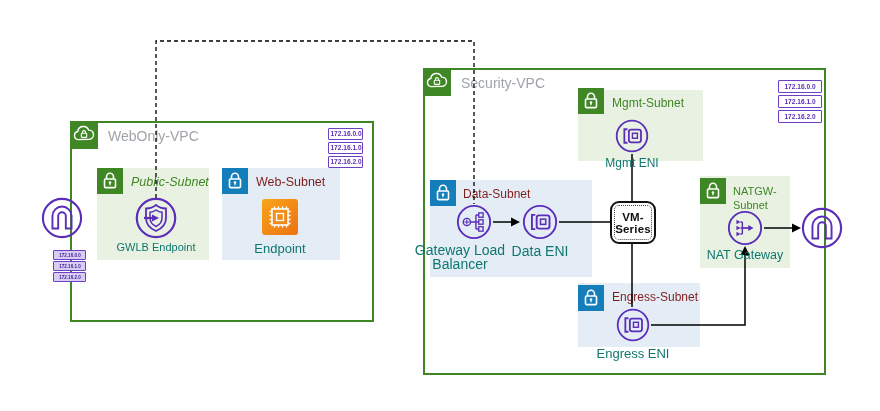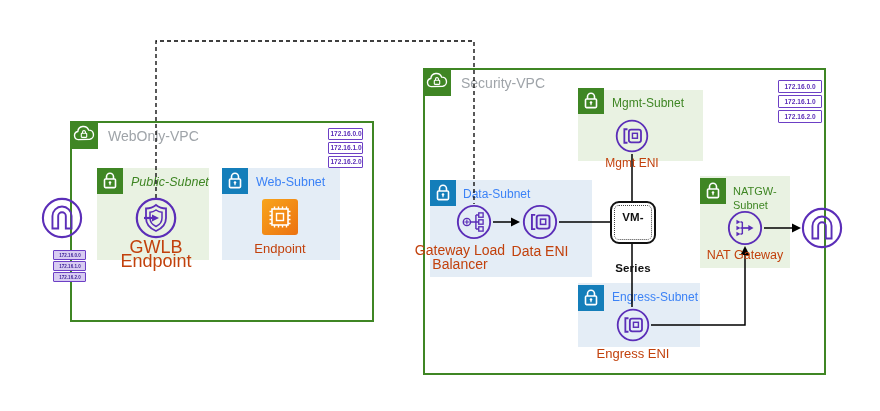--- a/index.html
+++ b/index.html
@@ -9,38 +9,38 @@
   .vpc-badge{position:absolute;width:28px;height:28px;background:#3F8624;z-index:2;}
   .vpc-title{position:absolute;font-size:14px;color:#9FA4A9;white-space:nowrap;z-index:1;}
   .subnet{position:absolute;z-index:1;}
   .bg-green{background:#E9F2E2;}
   .bg-blue{background:#E4EDF6;}
   .lock-badge{position:absolute;width:26px;height:26px;z-index:2;}
   .lk-green{background:#3F8624;}
   .lk-blue{background:#147EBA;}
   .subnet-title{position:absolute;font-size:12.5px;white-space:nowrap;z-index:2;line-height:14px;}
   .t-green{color:#3F8624;}
-  .t-blue{color:#3b82f6;}
+  .t-blue{color:#7f1d1d;}
   .node{position:absolute;z-index:3;}
-  .node-label{position:absolute;text-align:center;color:#c2410c;z-index:3;line-height:14px;}
+  .node-label{position:absolute;text-align:center;color:#0f766e;z-index:3;line-height:14px;}
   .cidr-stack{position:absolute;display:flex;flex-direction:column;gap:2px;z-index:4;}
   .cidr{position:relative;border:1px solid #6C3FC5;background:#fff;border-radius:1px;}
   .cidr-lg{width:42px;height:11px;}
   .cidr-sm{width:33px;height:10px;}
   .cidr span{position:absolute;left:50%;top:50%;transform:translate(-50%,-50%) scale(0.66);
              font-size:10px;font-weight:bold;color:#5B2EB8;white-space:nowrap;}
   .rt-badge{position:relative;width:31px;height:7.5px;background:#D8CCF2;border:1px solid #6C3FC5;border-radius:1px;}
   .rt-badge span{position:absolute;left:50%;top:50%;transform:translate(-50%,-50%) scale(0.45);
              font-size:10px;font-weight:bold;color:#3A1D96;white-space:nowrap;}
   #connectors{position:absolute;left:0;top:0;z-index:2;pointer-events:none;}
   #vm-box{position:absolute;left:610px;top:201px;width:46px;height:43px;background:#fff;
           border:2px solid #111;border-radius:9px;z-index:3;box-sizing:border-box;}
   #vm-inner{position:absolute;left:2px;top:2px;right:2px;bottom:2px;border:1.2px dotted #444;
             border-radius:5px;display:flex;flex-direction:column;align-items:center;justify-content:center;}
-  #vm-inner div{font-weight:bold;font-size:11.5px;line-height:12px;letter-spacing:0.2px;color:#111;margin-top:39px;}
+  #vm-inner div{font-weight:bold;font-size:11.5px;line-height:12px;letter-spacing:0.2px;color:#111;}
 </style>
 </head>
 <body>
 
 <div id="canvas">
 
   <div class="vpc" style="left:70px;top:121px;width:300px;height:197px;"></div>
   <div class="vpc-badge" style="left:70px;top:121px;">
     <svg width="28" height="28" viewBox="0 0 28 28">
       <path d="M8.2,18.6 a4.1,4.1 0 0 1 -0.4,-8.1 a5.6,5.6 0 0 1 10.8,-1.4 a4.6,4.6 0 0 1 1.2,9.1 Z" fill="none" stroke="#fff" stroke-width="1.4"></path>
@@ -73,21 +73,21 @@
   <div class="subnet-title t-green" style="left:131px;top:175px;font-style:italic;">Public-Subnet</div>
   <div class="node" style="left:135px;top:197px;">
     <svg width="42" height="42" viewBox="0 0 42 42">
       <circle cx="21" cy="21" r="19.2" fill="none" stroke="#5B2EB8" stroke-width="2.2"></circle>
       <path d="M21,8 C24,10.5 27.5,11.5 31,11.5 V21 C31,27.5 27,31.5 21,34 C15,31.5 11,27.5 11,21 V11.5 C14.5,11.5 18,10.5 21,8 Z" fill="none" stroke="#5B2EB8" stroke-width="1.8"></path>
       <path d="M21,13 C23,14.5 25,15.2 27,15.3 V21 C27,25.2 24.8,27.7 21,29.5 C17.2,27.7 15,25.2 15,21 V15.3 C17,15.2 19,14.5 21,13 Z" fill="none" stroke="#5B2EB8" stroke-width="1.5"></path>
       <line x1="9" y1="21" x2="18" y2="21" stroke="#5B2EB8" stroke-width="2.2"></line>
       <polygon points="24,21 17,17.4 17,24.6" fill="#5B2EB8"></polygon>
     </svg>
   </div>
-  <div class="node-label" style="left:94px;top:240px;width:124px;font-size:18px;">GWLB Endpoint</div>
+  <div class="node-label" style="left:94px;top:240px;width:124px;font-size:11px;">GWLB Endpoint</div>
 
   <div class="subnet bg-blue" style="left:222px;top:168px;width:118px;height:92px;"></div>
   <div class="lock-badge lk-blue" style="left:222px;top:168px;">
     <svg width="26" height="26" viewBox="0 0 26 26">
       <path d="M9.5,11 V8.8 a3.5,3.5 0 0 1 7,0 V11" fill="none" stroke="#fff" stroke-width="1.6"></path>
       <rect x="7.5" y="11" width="11" height="8.6" rx="1" fill="none" stroke="#fff" stroke-width="1.6"></rect>
       <circle cx="13" cy="14.6" r="1.3" fill="#fff"></circle>
         <path d="M13,15.4 V17.3" stroke="#fff" stroke-width="1.2"></path>
     </svg>
   </div>

